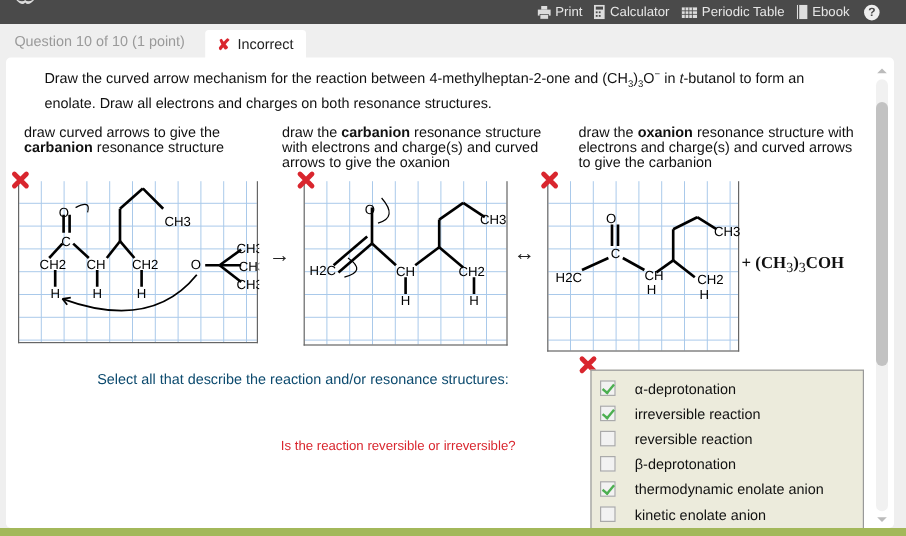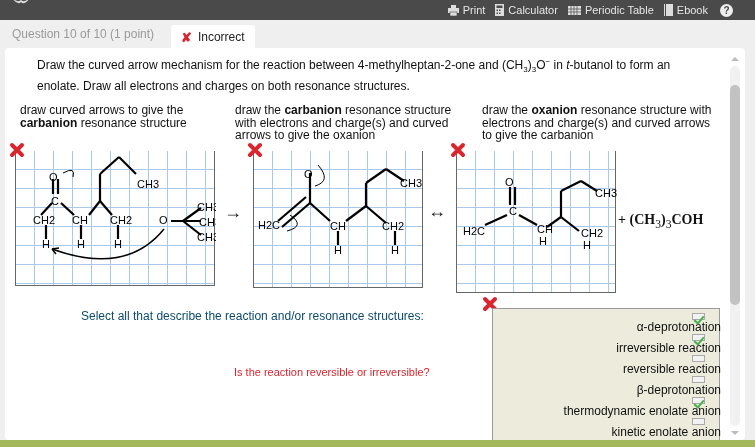--- a/index.html
+++ b/index.html
@@ -24,21 +24,21 @@
     background-image: linear-gradient(#a9c9ea 1px, transparent 1px), linear-gradient(90deg, #a9c9ea 1px, transparent 1px);
     background-size: 19px 19px; background-position: -1px -1px; }
   .grid svg { position: absolute; left: 0; top: 0; }
   .redx { position: absolute; width: 16px; height: 16px; }
   .rxn-arrow, .res-arrow { position: absolute; font-size: 18px; color: #222; }
   .byproduct { position: absolute; left: 613px; top: 164px; font-family: "Liberation Serif", serif; font-size: 14px; color: #111; }
   .byproduct b { font-weight: bold; }
   .select-label { position: absolute; left: 76px; top: 261px; font-size: 12px; color: #0c4a6e; }
   .hint { position: absolute; left: 229px; top: 318px; font-size: 11px; color: #d9262e; }
   .checklist { position: absolute; left: 487px; top: 260px; width: 228px; height: 140px; background: #ecebdc; border: 1.5px solid #999; }
-  .check-row { position: absolute; left: 0; height: 21px; width: 228px; display: flex; align-items: flex-end; font-size: 12px; color: #111; cursor: pointer; flex-direction: column; }
+  .check-row { position: absolute; left: 0; height: 21px; width: 228px; display: flex; align-items: center; font-size: 12px; color: #111; cursor: pointer; }
   .cbox { width: 13px; height: 13px; margin-left: 7px; margin-right: 16px; border: 1px solid #aaa; background: #f2f2f2; position: relative; }
   .cbox.on::after { content: ""; position: absolute; left: 3px; top: 0px; width: 4px; height: 8px; border: solid #4caf50; border-width: 0 2px 2px 0; transform: rotate(40deg); }
   .scrollbar { position: absolute; left: 724px; top: 6px; width: 12px; height: 384px; }
   .sb-up, .sb-down { position: absolute; left: 2px; width: 0; height: 0; border-left: 4px solid transparent; border-right: 4px solid transparent; }
   .sb-up { top: 3px; border-bottom: 4px solid #bbb; }
   .sb-down { bottom: 3px; border-top: 4px solid #bbb; }
   .sb-track { position: absolute; left: 1px; top: 12px; width: 10px; height: 360px; background: #f1f1f1; border-radius: 5px; }
   .sb-thumb { position: absolute; left: 1px; top: 31px; width: 10px; height: 220px; background: #c2c2c2; border-radius: 5px; }
   .footer-line { position: absolute; left: 0; top: 440px; width: 755px; height: 7px; background: #a3b85a; }
   svg text { font-family: "Liberation Sans", sans-serif; }
@@ -230,21 +230,21 @@
     </svg>
   <div class="checklist">
     <div class="check-row" style="top:4px;">
         <span class="cbox on"></span>
         <span>α-deprotonation</span>
       </div>
     <div class="check-row" style="top:25px;">
         <span class="cbox on"></span>
         <span>irreversible reaction</span>
       </div>
-    <div class="check-row" style="top:46px;padding-left:24px;">
+    <div class="check-row" style="top:46px;">
         <span class="cbox"></span>
         <span>reversible reaction</span>
       </div>
     <div class="check-row" style="top:67px;">
         <span class="cbox"></span>
         <span>β-deprotonation</span>
       </div>
     <div class="check-row" style="top:88px;">
         <span class="cbox on"></span>
         <span>thermodynamic enolate anion</span>

